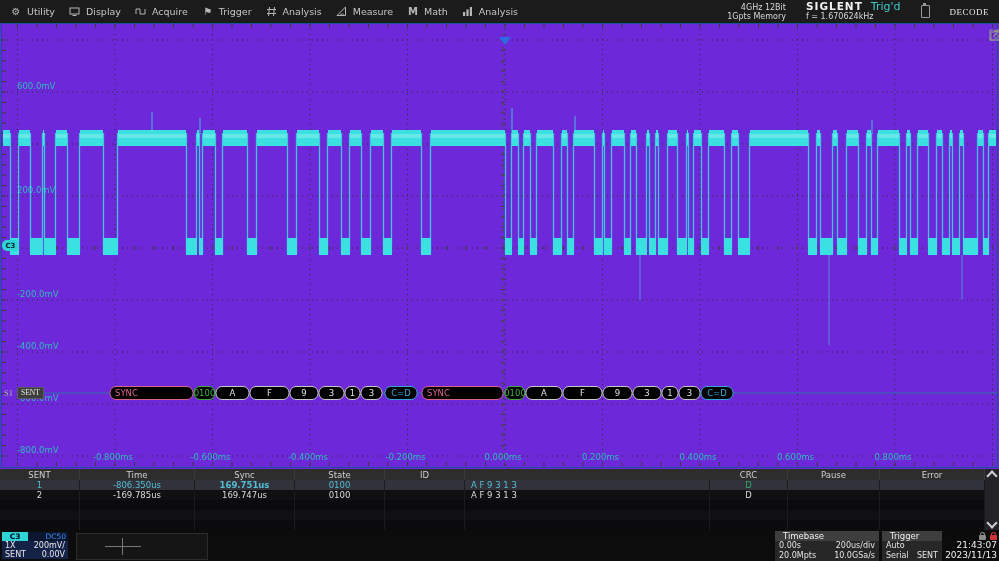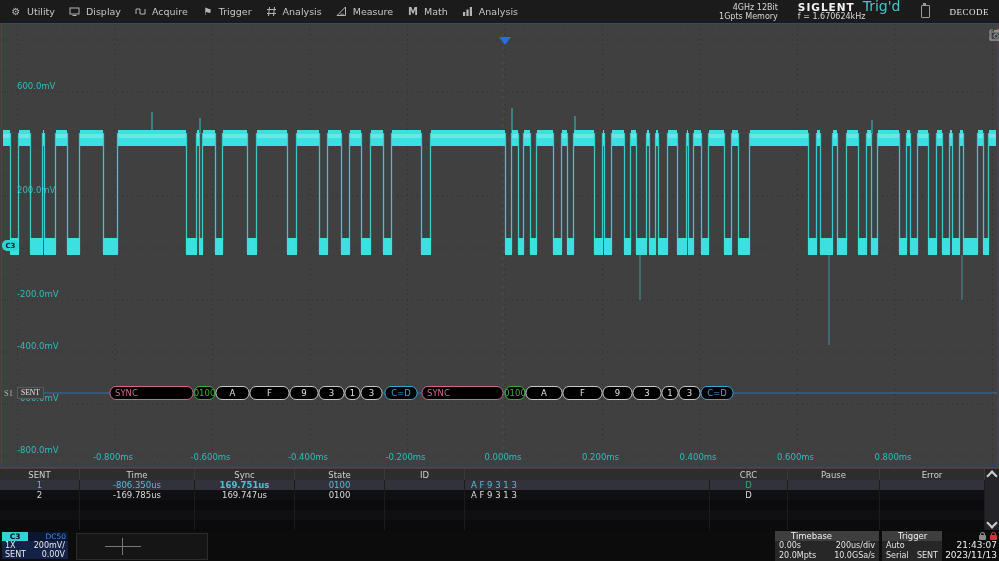--- a/index.html
+++ b/index.html
@@ -9,27 +9,27 @@
   #menubar{position:absolute;left:0;top:0;width:999px;height:23px;background:#1b1b1b;
            display:flex;align-items:center;justify-content:space-between;}
   #menu-items{display:flex;align-items:center;gap:14px;padding-left:10px;}
   .menu-item{display:flex;align-items:center;gap:5px;font-size:9.5px;color:#c6c6c6;cursor:default;white-space:nowrap;}
   .menu-icon{display:inline-flex;align-items:center;justify-content:center;width:12px;height:12px;color:#b5b5b5;font-size:10px;}
   #menu-right{display:flex;align-items:center;gap:20px;padding-right:10px;justify-content:space-between;}
   .mem-block{text-align:right;font-size:8px;line-height:9px;color:#d8d8d8;}
   .brand-block{text-align:left;line-height:10px;}
   .brand-row{display:flex;gap:8px;align-items:baseline;}
   .brand{font-size:10.5px;font-weight:bold;color:#f2f2f2;letter-spacing:1px;}
-  .trigd{font-size:14px;color:#3fc9c9;}
+  .trigd{font-size:11px;color:#3fc9c9;}
   .freq{font-size:8px;color:#d8d8d8;}
   .battery{width:7px;height:11px;border:1px solid #9a9a9a;border-radius:1px;position:relative;}
   .battery:before{content:"";position:absolute;left:1.5px;top:-3px;width:3px;height:2px;background:#9a9a9a;}
   .decode-label{font-size:9px;color:#e8e8e8;letter-spacing:0.5px;font-family:Liberation Serif, serif;}
   
-  #scope{position:absolute;left:0;top:23px;width:999px;height:446px;background:#404040;}
+  #scope{position:absolute;left:0;top:23px;width:999px;height:446px;background:#6d28d9;}
   #scope svg{position:absolute;left:0;top:0;}
   svg text{font-family:"DejaVu Sans","Liberation Sans",sans-serif;}
   #scope-icons{position:absolute;right:10px;top:6px;display:flex;gap:9px;z-index:5;}
   #trig-triangle{position:absolute;left:499px;top:14px;width:0;height:0;z-index:4;
      border-left:6px solid transparent;border-right:6px solid transparent;border-top:8px solid #2c6ce2;}
   #gnd-marker{position:absolute;left:2px;top:217px;width:17px;height:11px;background:#2fd4d4;border-radius:5px;
      color:#00222a;font-size:7px;font-weight:bold;display:flex;align-items:center;justify-content:center;z-index:4;}
   #bus-label{position:absolute;left:4px;top:364px;font-size:8.5px;color:#b0b0b0;z-index:4;display:flex;gap:4px;align-items:center;font-family:Liberation Serif, serif;}
   #bus-proto{background:#3d3d3d;border:1px solid #5a5a5a;color:#e8e8e8;font-size:7.5px;padding:0 3px;height:10px;line-height:10px;}
   
@@ -47,21 +47,21 @@
   #bottombar{position:absolute;left:0;top:531px;width:999px;height:30px;background:#0c0c0c;}
   #ch-panel{position:absolute;left:2px;top:1px;width:66px;height:27px;background:#152248;font-size:7.5px;color:#e8e8e8;}
   #ch-head{display:flex;justify-content:space-between;height:9px;background:#0a162f;}
   #ch-chip{background:#2fd4d4;color:#002;font-weight:bold;width:26px;text-align:center;height:9px;line-height:9px;}
   #ch-coup{color:#3e8ef0;padding-right:2px;line-height:9px;}
   .ch-row{display:flex;justify-content:space-between;padding:0 3px;line-height:9px;font-size:8px;}
   #offset-panel{position:absolute;left:76px;top:2px;width:130px;height:25px;background:#151515;border:1px solid #2c2c2c;}
   #offset-plus-h{position:absolute;left:28px;top:12px;width:36px;height:1px;background:#787878;}
   #offset-plus-v{position:absolute;left:45px;top:4px;width:1px;height:17px;background:#787878;}
   .info-panel{position:absolute;top:0;height:30px;background:#272727;}
-  .info-head{height:10px;background:#3e3e3e;font-size:8.5px;color:#f0f0f0;line-height:10px;padding-left:16px;}
+  .info-head{height:10px;background:#3e3e3e;font-size:8.5px;color:#f0f0f0;line-height:10px;padding-left:8px;}
   .info-row{display:flex;justify-content:space-between;padding:0 4px;font-size:8px;color:#e4e4e4;line-height:10px;white-space:nowrap;}
   #tb-panel{left:775px;width:104px;}
   #trg-panel{left:882px;width:60px;}
   #clock-block{position:absolute;left:944px;top:0;width:53px;height:30px;text-align:right;}
   #locks{display:flex;justify-content:flex-end;gap:4px;height:9px;align-items:flex-end;}
   .lock{position:relative;width:7px;height:5px;border-radius:1px;background:#8a8a8a;}
   .lock:before{content:"";position:absolute;left:1px;top:-3.5px;width:3px;height:3px;border:1.2px solid #8a8a8a;border-bottom:none;border-radius:3px 3px 0 0;}
   .lock.red{background:#cf3535;}
   .lock.red:before{border-color:#cf3535;}
   #clock-time,#clock-date{font-size:9px;color:#f0f0f0;line-height:10px;}

